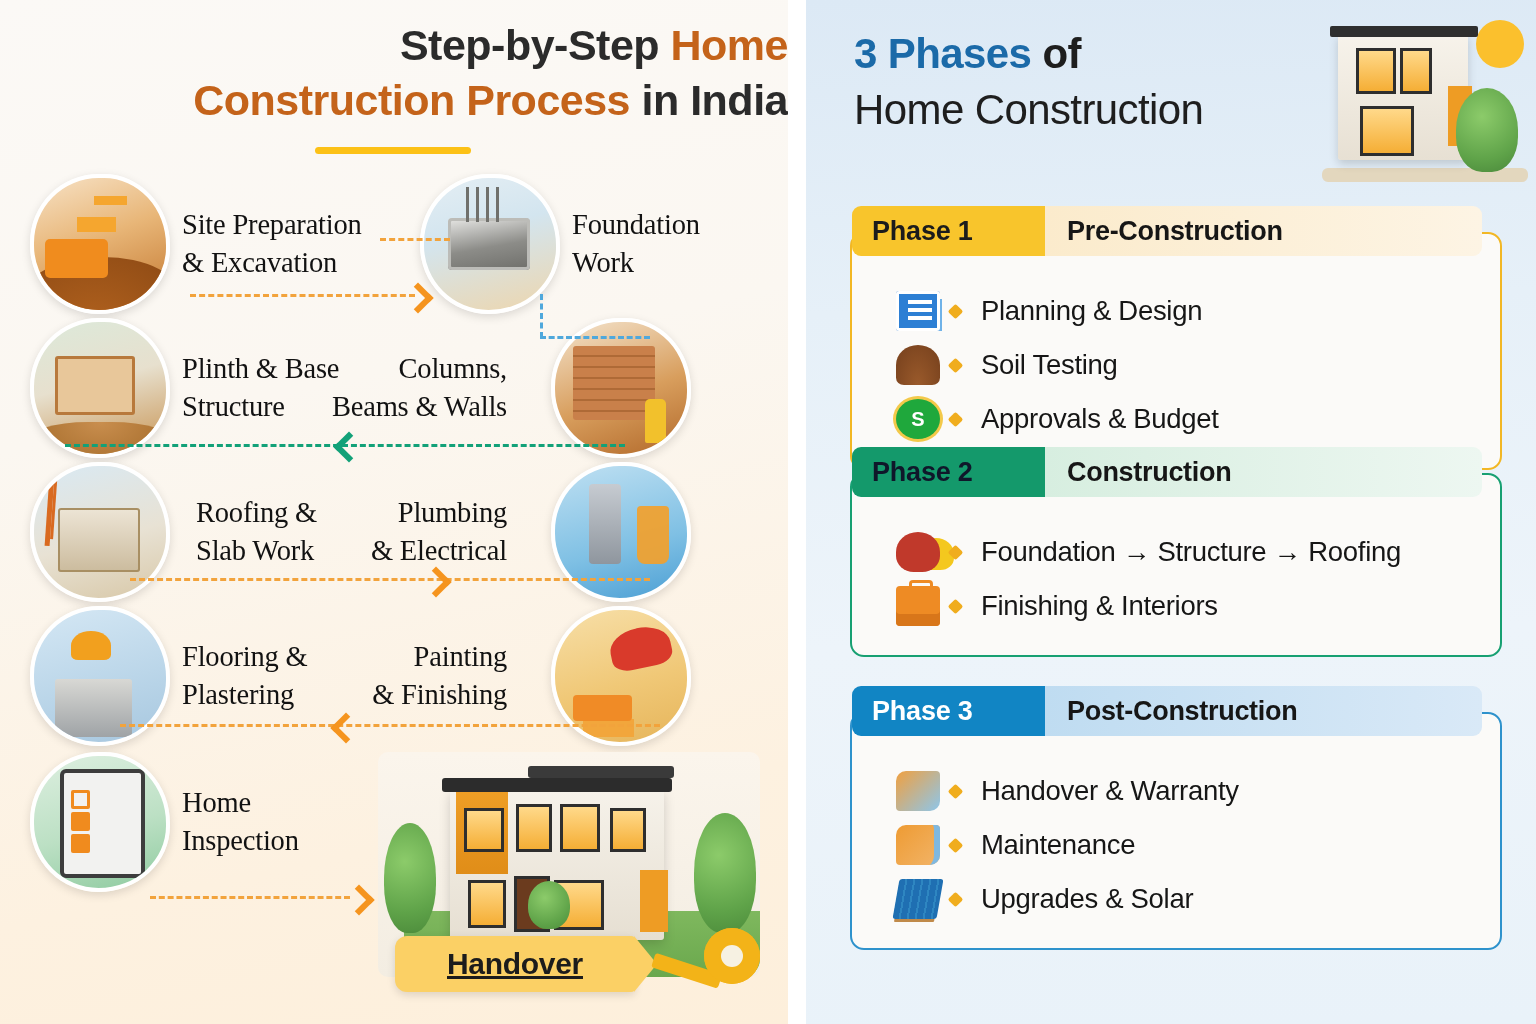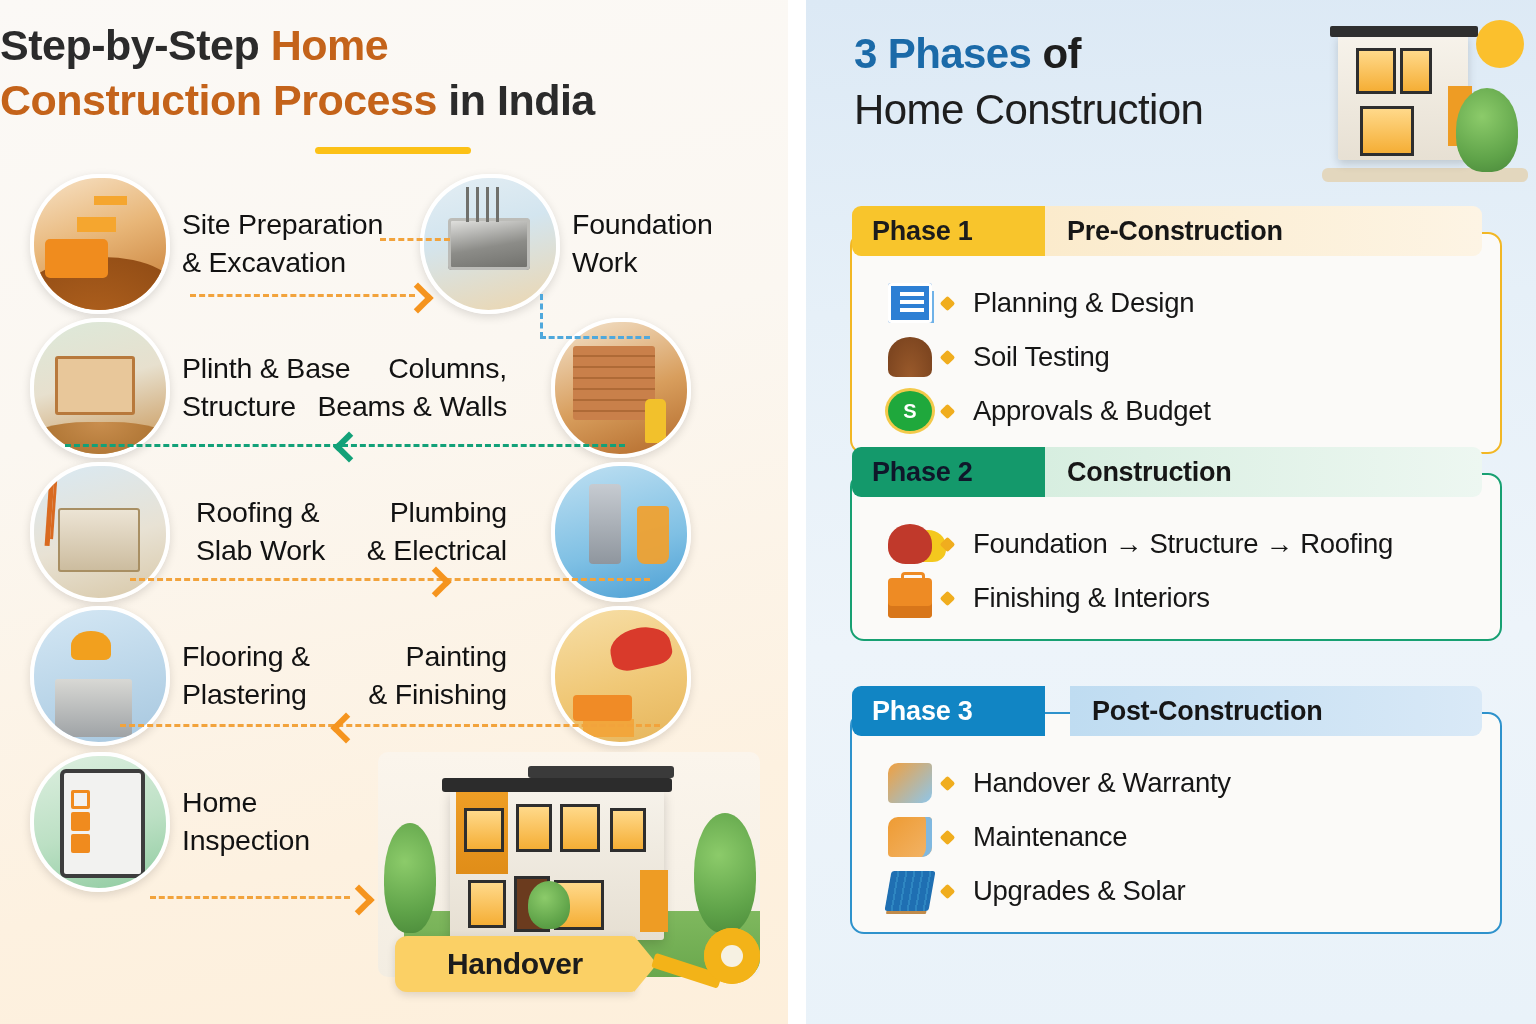--- a/index.html
+++ b/index.html
@@ -28,21 +28,21 @@
     background: linear-gradient(168deg, #FBF9F6 0%, #FBF7F1 38%, #FDF1E0 78%, #FDEFDB 100%);
     overflow: hidden;
     flex: 0 0 auto;
   }
 
   .left-title {
     position: absolute;
     top: 18px;
     left: 0;
     width: 788px;
-    text-align: left;
+    text-align: right;
     font-size: 43px;
     font-weight: bold;
     line-height: 1.28;
     letter-spacing: -0.5px;
     color: #2B2B2B;
   }
   .accent-orange { color: #C4631A; }
   .title-underline {
     position: absolute;
     top: 147px;
@@ -53,20 +53,21 @@
     background: #FCC116;
   }
 
   
   .steps {
     position: absolute;
     top: 172px;
     left: 0;
     width: 729px;
     height: 600px;
+    font-family: Liberation Serif, serif;
   }
   .step {
     position: absolute;
     display: flex;
     align-items: center;
     gap: 12px;
   }
   .step.rtl { flex-direction: row-reverse; gap: 44px; }
 
   .thumb {
@@ -271,21 +272,21 @@
     box-shadow: 0 3px 8px rgba(0,0,0,.13);
   }
   .handover-banner::after {
     content:"";
     position:absolute; right:-22px; top:0;
     border-top: 28px solid transparent;
     border-bottom: 28px solid transparent;
     border-left: 23px solid #FBD065;
   }
   .handover-text {
-    font-size: 30px; font-weight: bold; color: #1C1C1C; letter-spacing: -.3px;
+    font-size: 30px; font-weight: bold; color: #1C1C1C; letter-spacing: -.3px; text-decoration: underline;
   }
   .key-icon {
     position:absolute; left:650px; top:928px; width:110px; height:72px;
   }
   .key-icon .ring {
     position:absolute; right:0; top:0; width:56px; height:56px;
     border-radius:50%; background:#F3B318;
     box-shadow: inset 0 0 0 15px #F3B318;
   }
   .key-icon .ring::after {
@@ -387,23 +388,23 @@
   .p1 { top: 232px; border: 2px solid #F2B724; }
   .p1 .phase-badge { background: #F8C52C; color: #1C1C1C; }
   .p1 .phase-name { background: linear-gradient(90deg,#FBEBCC 0%,#FDF4E4 100%); }
 
   .p2 { top: 473px; border: 2px solid #17A072; }
   .p2 .phase-badge { background: #14996B; color: #0f172a; }
   .p2 .phase-name { background: linear-gradient(90deg,#D7EEE0 0%,#EDF7F1 100%); }
 
   .p3 { top: 712px; border: 2px solid #2E92CC; }
   .p3 .phase-badge { background: #1185C4; color: #FFFFFF; }
-  .p3 .phase-name { background: linear-gradient(90deg,#BFDCF1 0%,#D9E9F7 100%); margin-left: 25px; }
-
-  .phase-list { list-style: none; margin: 8px; padding: 34px 0 6px 0; }
+  .p3 .phase-name { background: linear-gradient(90deg,#BFDCF1 0%,#D9E9F7 100%); }
+
+  .phase-list { list-style: none; margin: 16px; padding: 34px 0 6px 0; }
   .phase-item {
     display: flex;
     align-items: center;
     height: 54px;
     padding-left: 28px;
     gap: 10px;
   }
   .item-icon {
     width: 44px; height: 40px; flex: 0 0 auto;
     position: relative;

